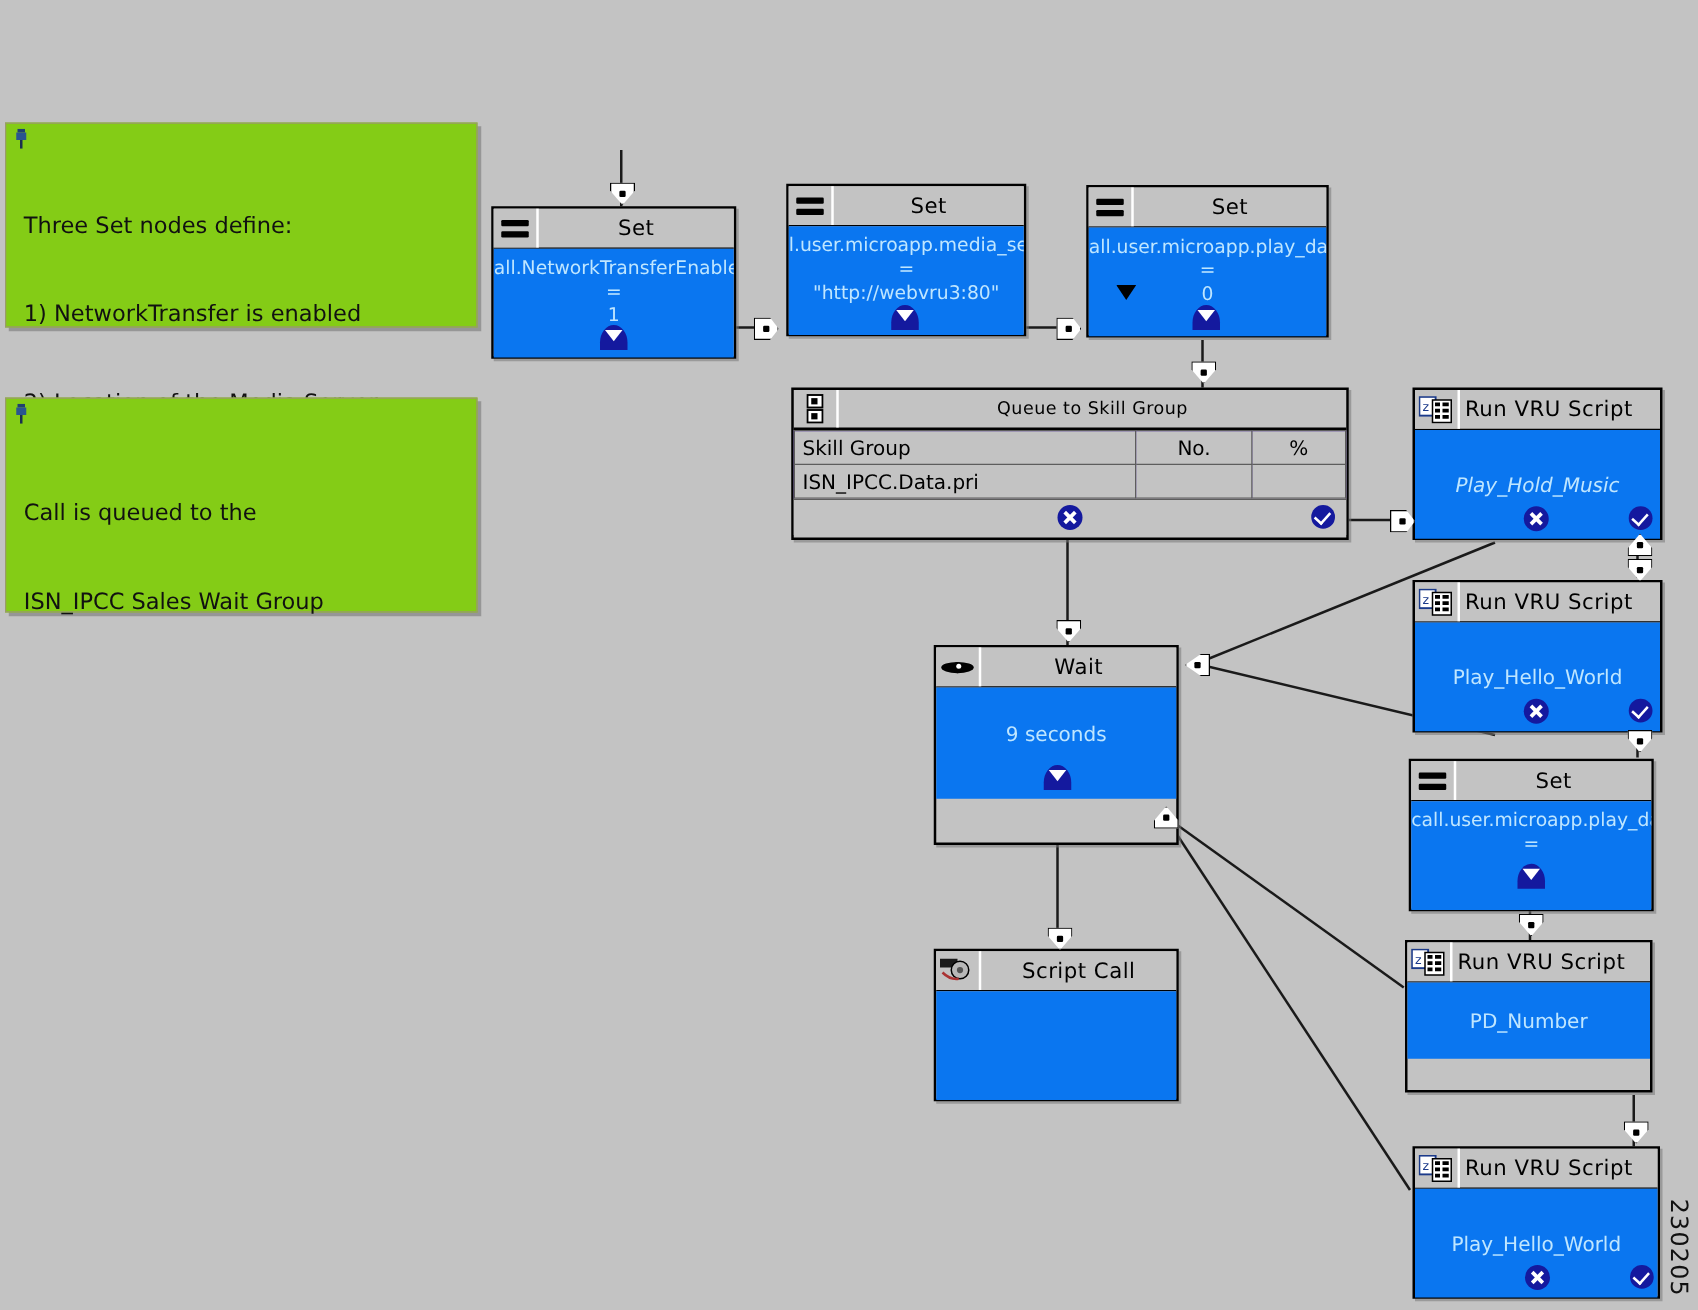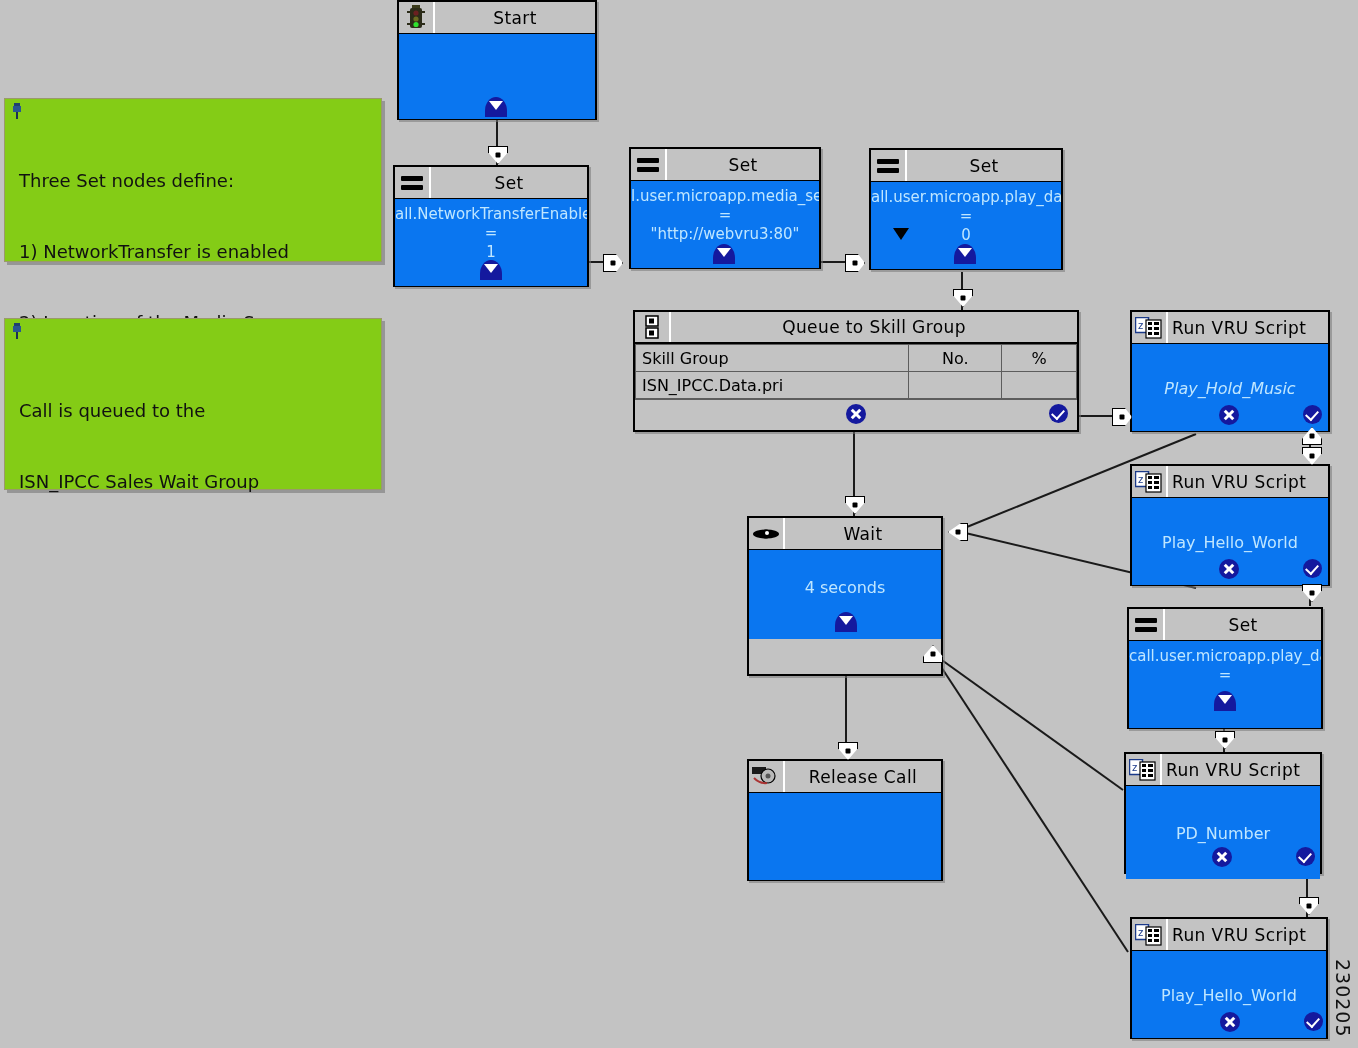--- a/index.html
+++ b/index.html
@@ -126,21 +126,21 @@
   .note .ntxt{color:#111;font-size:18px;line-height:1.32;margin-top:14px;white-space:pre;}
   .note .ntxt div{white-space:pre;}
 
   
   .qnode{position:absolute;z-index:3;border:2px solid #000;background:#c3c3c3;
     box-shadow:2px 2px 0 rgba(120,120,120,.55);box-sizing:border-box;}
   .qnode .hdr{height:32px;display:flex;border-bottom:2px solid #000;box-sizing:border-box;}
   .qnode .hdr .ico{width:36px;min-width:36px;border-right:2px solid #fff;
     display:flex;align-items:center;justify-content:center;box-sizing:border-box;}
   .qnode .hdr .ttl{flex:1;display:flex;align-items:center;justify-content:center;
-    font-size:17px;letter-spacing:.4px;}
+    font-size:14px;letter-spacing:.4px;}
   .qtable{width:100%;border-collapse:collapse;background:#8b5cf6;table-layout:fixed;}
   .qtable th,.qtable td{
     border:1px solid #5d5d5d;
     font-weight:normal;font-size:16px;color:#000;
     height:27px;padding:0 6px;box-sizing:border-box;text-align:left;
     background:#c3c3c3;
   }
   .qtable th.c,.qtable td.c{text-align:center;}
   .qfoot{height:28px;position:relative;border-top:1px solid #5d5d5d;background:#c3c3c3;}
 
@@ -219,40 +219,20 @@
         <rect x="2" y="3" width="8" height="6" fill="#2a5590"></rect>
         <rect x="5" y="9" width="2" height="7" fill="#1b3050"></rect>
       </svg>
     </span>
     <div class="ntxt" style="margin-top:24px;">
       <div>Call is queued to the</div>
       <div>ISN_IPCC Sales Wait Group</div>
     </div>
   </div>
 
-  <div class="node" style="left:397px;top:0px;width:200px;height:120px;">
-    <div class="hdr">
-      <div class="ico">
-        <svg width="18" height="26" viewBox="0 0 18 26">
-          <rect x="5" y="0" width="8" height="3" fill="#3a3a1a"></rect>
-          <rect x="3" y="3" width="12" height="20" rx="2" fill="#2b2b18"></rect>
-          <circle cx="9" cy="8" r="2.6" fill="#6b2020"></circle>
-          <circle cx="9" cy="14" r="2.6" fill="#6b6b20"></circle>
-          <circle cx="9" cy="19.5" r="2.6" fill="#2ee02e"></circle>
-          <rect x="0" y="6" width="3" height="2" fill="#2b2b18"></rect>
-          <rect x="15" y="6" width="3" height="2" fill="#2b2b18"></rect>
-          <rect x="0" y="18" width="3" height="2" fill="#2b2b18"></rect>
-          <rect x="15" y="18" width="3" height="2" fill="#2b2b18"></rect>
-        </svg>
-      </div>
-      <div class="ttl">Start</div>
-    </div>
-    <div class="body" style="height:85px;"></div>
-    <div class="conn down-badge" style="left:86px;top:95px;"></div>
-  </div>
   <div class="inmark dn" style="left:488px;top:146px;">
     <span class="pip"></span>
   </div>
 
   <div class="node" style="left:393px;top:165px;width:196px;height:122px;">
     <div class="hdr">
       <div class="ico">
         <span class="ic-eq">
             <span></span>
             <span></span>
@@ -431,21 +411,21 @@
       <div class="ico">
         <svg width="28" height="16" viewBox="0 0 28 16">
           <ellipse cx="14" cy="8" rx="13" ry="4.5" fill="#000"></ellipse>
           <circle cx="14" cy="8" r="4.5" fill="#000"></circle>
           <circle cx="15" cy="7" r="2" fill="#fff"></circle>
         </svg>
       </div>
       <div class="ttl">Wait</div>
     </div>
     <div class="body" style="height:89px;">
-      <div class="centered" style="top:42%;">4 seconds</div>
+      <div class="centered" style="top:42%;">9 seconds</div>
       <div class="conn down-badge" style="left:86px;top:62px;"></div>
     </div>
   </div>
   <div class="inmark lt" style="left:948px;top:523px;">
     <span class="pip"></span>
   </div>
   <div class="inmark up" style="left:923px;top:645px;">
     <span class="pip"></span>
   </div>
 
@@ -455,21 +435,21 @@
   <div class="node" style="left:747px;top:759px;width:196px;height:122px;">
     <div class="hdr">
       <div class="ico">
         <svg width="30" height="22" viewBox="0 0 30 22">
           <rect x="1" y="1" width="14" height="7" fill="#1a1a1a"></rect>
           <circle cx="17" cy="10" r="7" fill="#b8b8b8" stroke="#000" stroke-width="1.2"></circle>
           <circle cx="17" cy="10" r="2.5" fill="#555"></circle>
           <path d="M3,12 q6,6 13,5" stroke="#a33" stroke-width="2" fill="none"></path>
         </svg>
       </div>
-      <div class="ttl">Release Call</div>
+      <div class="ttl">Script Call</div>
     </div>
     <div class="body" style="height:87px;"></div>
   </div>
 
   <div class="node" style="left:1127px;top:607px;width:196px;height:122px;">
     <div class="hdr">
       <div class="ico">
         <span class="ic-eq">
             <span></span>
             <span></span>
@@ -501,21 +481,21 @@
               <rect x="19" y="5" width="5" height="3"></rect>
             <rect x="13" y="10" width="4" height="3"></rect>
               <rect x="19" y="10" width="5" height="3"></rect>
             <rect x="13" y="15" width="4" height="3"></rect>
               <rect x="19" y="15" width="5" height="3"></rect>
           </g>
         </svg>
       </div>
       <div class="ttl" style="justify-content:flex-start;padding-left:4px;">Run VRU Script</div>
     </div>
-    <div class="body" style="height:93px;">
+    <div class="body" style="height:61px;">
       <div class="centered">PD_Number</div>
       <div class="conn fail-x" style="left:86px;top:61px;"></div>
       <div class="conn ok-check" style="left:170px;top:61px;"></div>
     </div>
   </div>
   <div class="inmark dn" style="left:1299px;top:897px;">
     <span class="pip"></span>
   </div>
 
   <div class="node" style="left:1130px;top:917px;width:198px;height:122px;">

